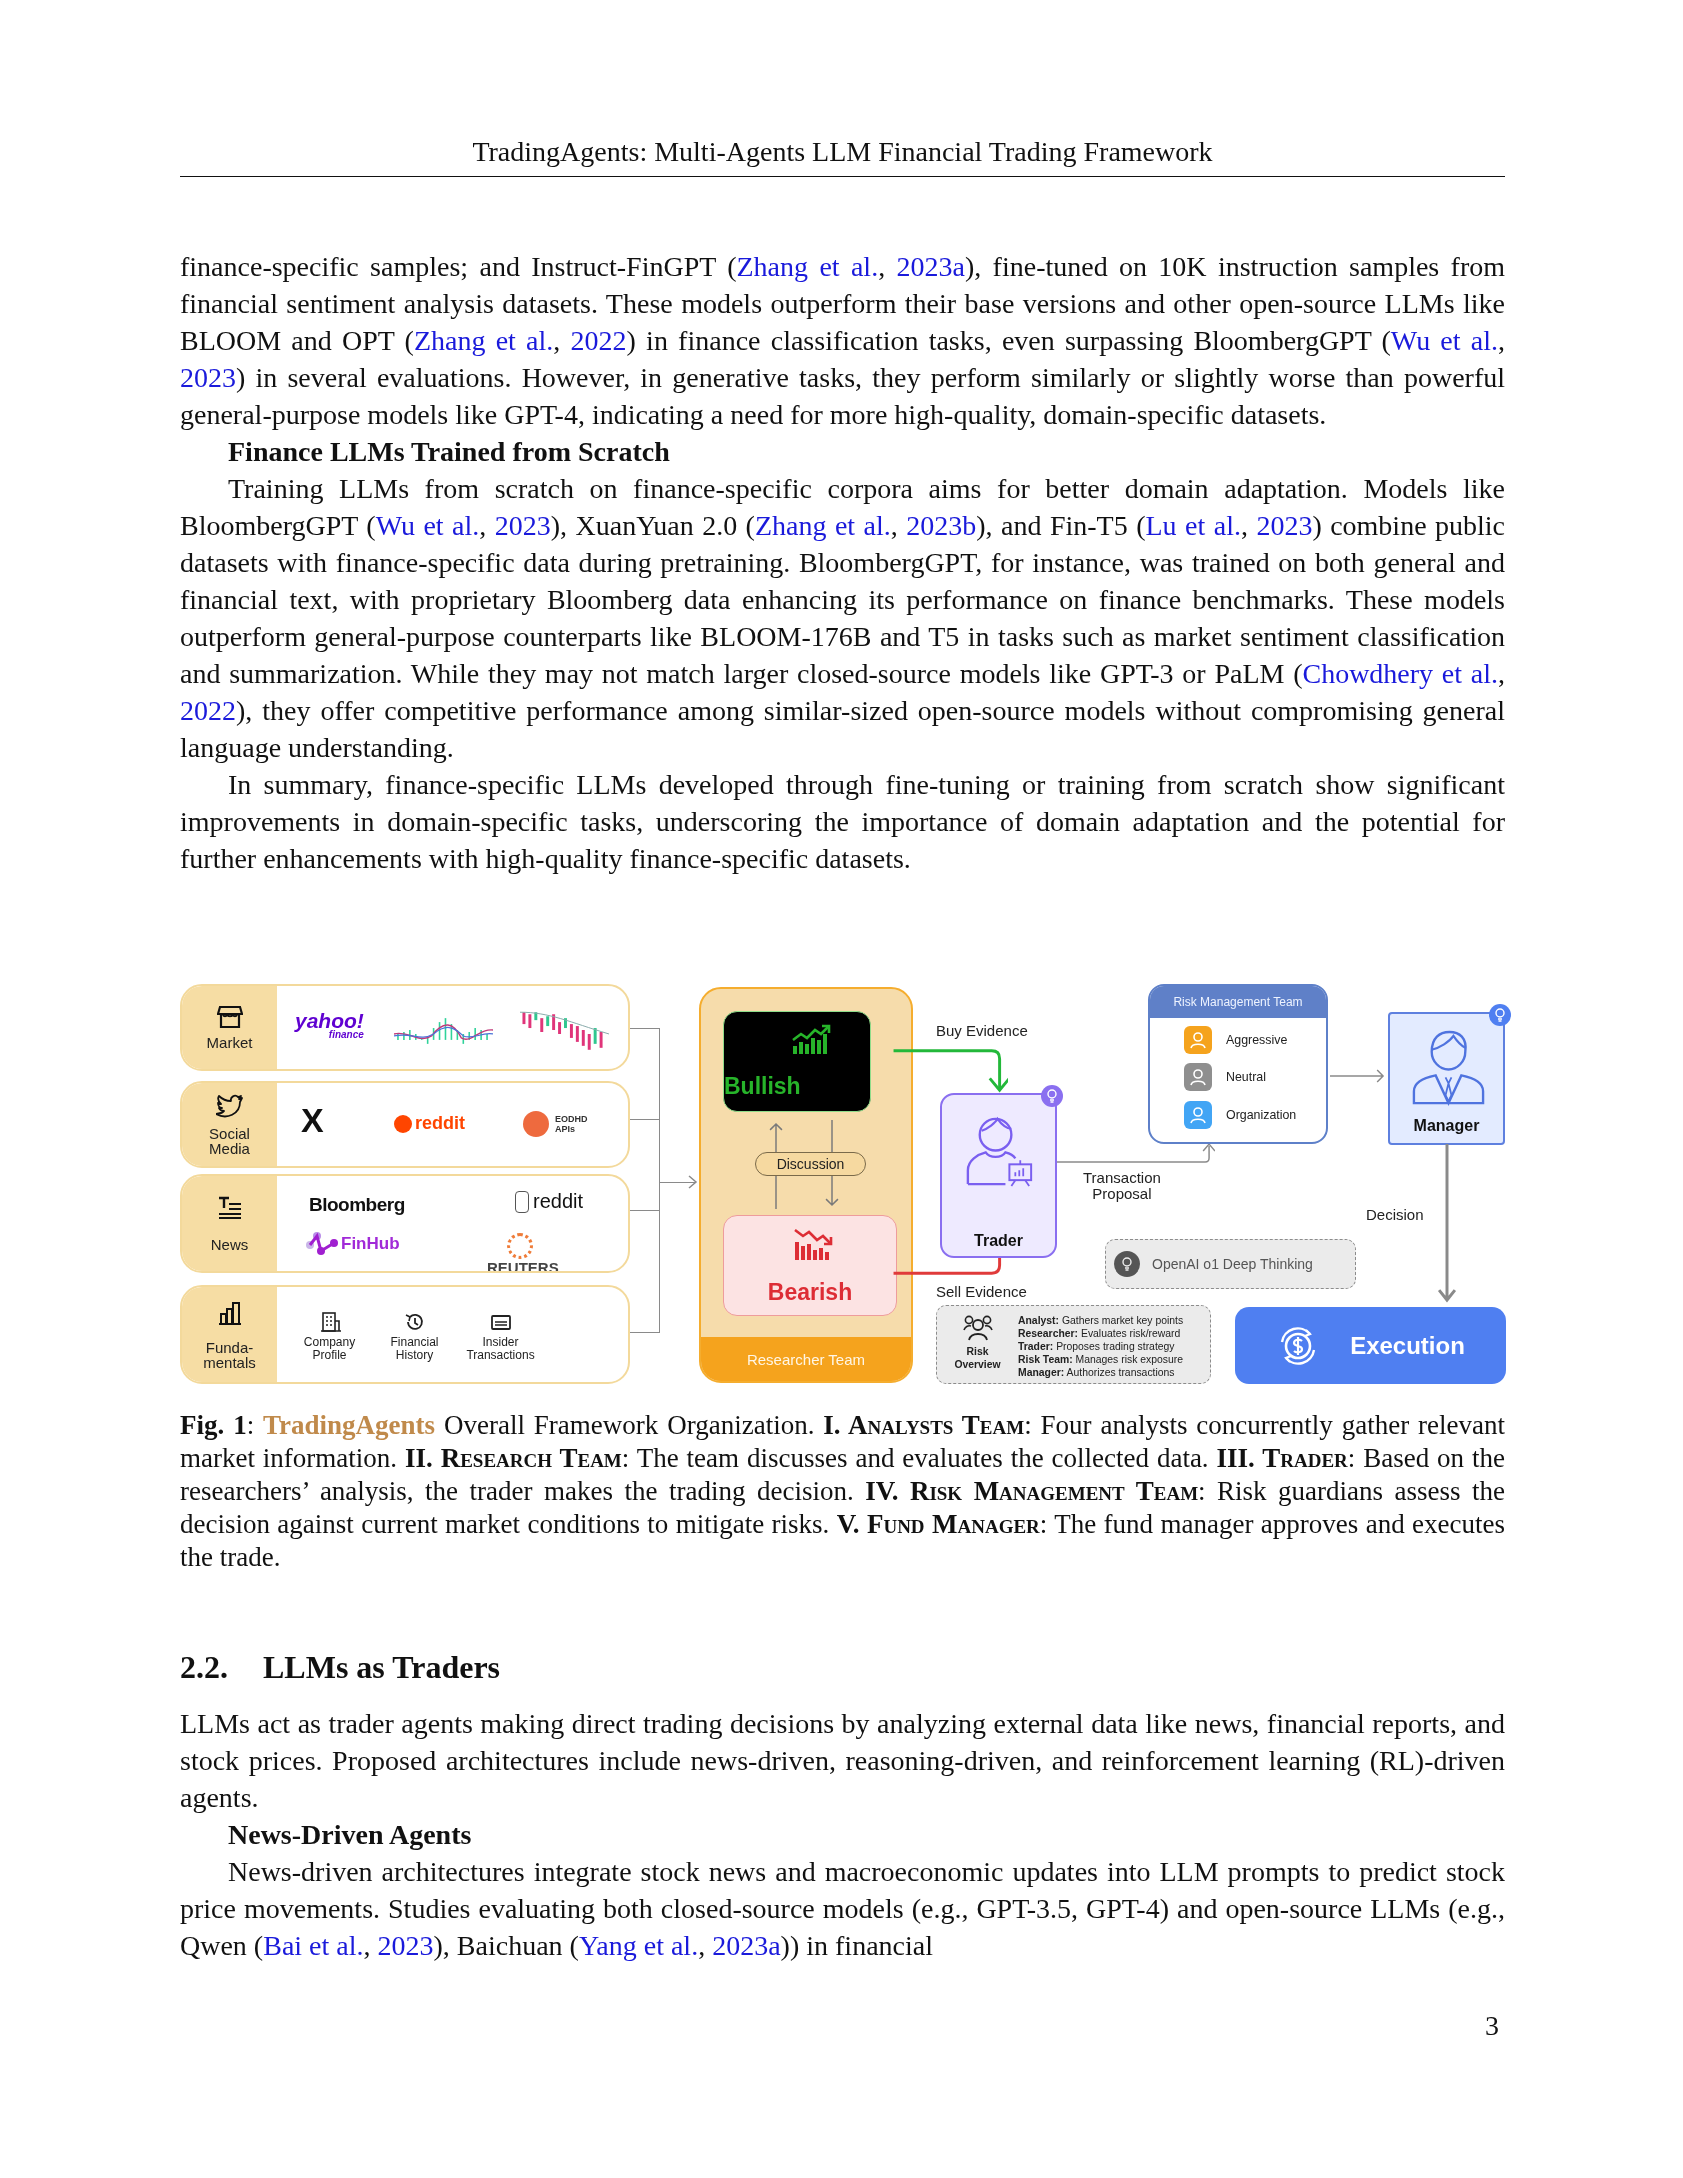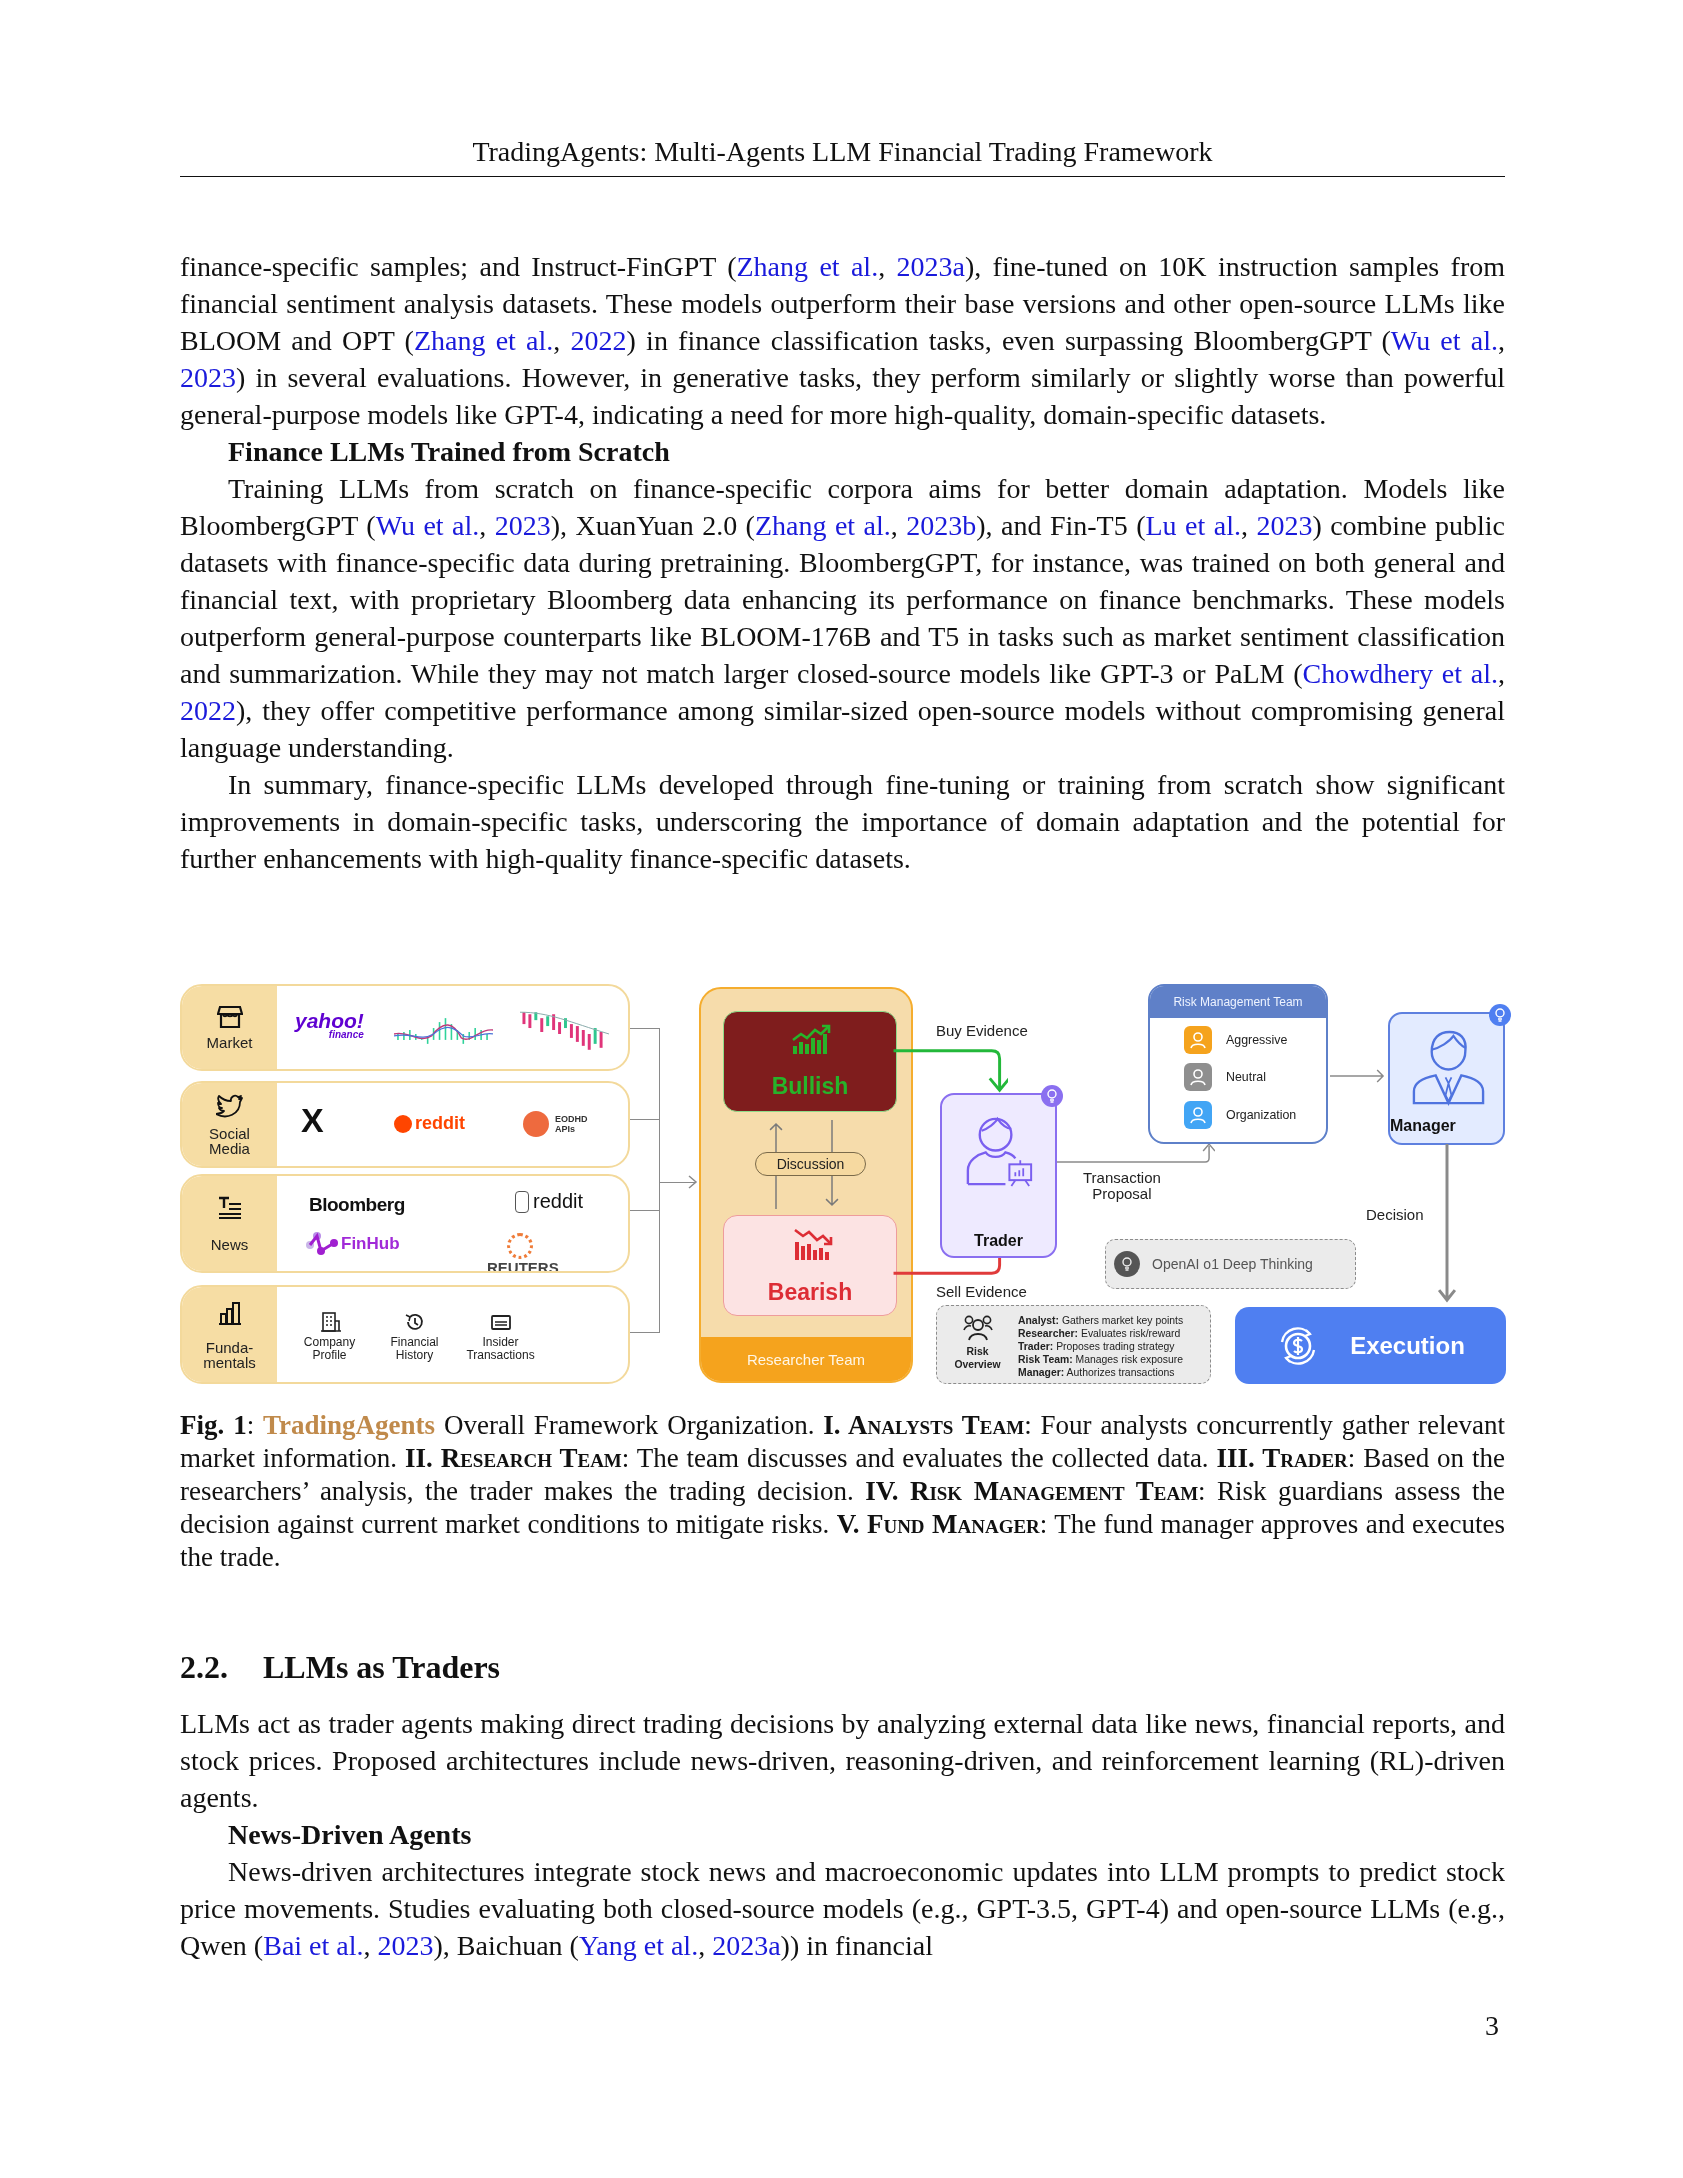--- a/index.html
+++ b/index.html
@@ -21,37 +21,37 @@
 
   .src-row { position: absolute; left: 0; width: 450px; height: 87px; border: 2.5px solid #f3d99b; border-radius: 22px; background: #fff; overflow: hidden; }
   .src-row .cat { position: absolute; left: 0; top: 0; bottom: 0; width: 95px; background: #f6dda4; display: flex; flex-direction: column; align-items: center; justify-content: center; font-size: 15px; line-height: 15px; text-align: center; color: #222; }
   .src-row .cat svg { margin-bottom: 6px; }
   .src-row .logos { position: absolute; left: 95px; right: 0; top: 0; bottom: 0; }
 
   .connector { position: absolute; border-color: #8a8a8a; border-style: solid; border-width: 0; }
 
   .researcher { position: absolute; left: 519px; top: 3px; width: 214px; height: 396px; background: #f6dcab; border: 2.5px solid #f5ad2e; border-radius: 22px; overflow: hidden; }
   .researcher .footer { position: absolute; left: 0; right: 0; bottom: 0; height: 44px; background: #f5a31d; color: #fff6e6; font-size: 15px; display: flex; align-items: center; justify-content: center; }
-  .bull { position: absolute; left: 22px; top: 22px; width: 174px; height: 101px; background: #7f1d1d; border: 1.5px solid #8fdc8a; border-radius: 14px; text-align: center; }
+  .bull { position: absolute; left: 22px; top: 22px; width: 148px; height: 101px; background: #000000; border: 1.5px solid #8fdc8a; border-radius: 14px; }
   .bear { position: absolute; left: 22px; top: 226px; width: 174px; height: 101px; background: #fce3e3; border: 1.5px solid #ee9c9c; border-radius: 14px; text-align: center; }
   .bull .lbl { color: #27b42a; font-size: 23px; font-weight: bold; position: absolute; left: 0; right: 0; top: 61px; }
   .bear .lbl { color: #dd2d35; font-size: 23px; font-weight: bold; position: absolute; left: 0; right: 0; top: 63px; }
   .discussion { position: absolute; left: 54px; top: 163px; width: 111px; height: 24px; border: 1.5px solid #7a6a4a; border-radius: 12px; background: #f6d9a0; font-size: 14px; display: flex; align-items: center; justify-content: center; color: #222; }
 
   .flow-label { position: absolute; font-size: 15px; color: #222; }
   .trader { position: absolute; left: 760px; top: 109px; width: 117px; height: 165px; border: 2.5px solid #8a6ff0; background: #eeeaff; border-radius: 14px; text-align: center; }
   .trader .lbl { position: absolute; left: 0; right: 0; bottom: 6px; font-size: 16px; font-weight: bold; color: #111; }
   .bulb-badge { position: absolute; width: 22px; height: 22px; border-radius: 50%; display: flex; align-items: center; justify-content: center; }
 
   .risk { position: absolute; left: 968px; top: 0px; width: 180px; height: 160px; border: 2.5px solid #5e80c9; border-radius: 16px; background: #fff; overflow: hidden; }
   .risk .head { height: 32px; background: #5f80c8; color: #eef3ff; font-size: 12px; display: flex; align-items: center; justify-content: center; }
   .risk .item { position: absolute; left: 34px; display: flex; align-items: center; font-size: 12.4px; color: #222; }
   .risk .av { width: 28px; height: 28px; border-radius: 6px; display: flex; align-items: center; justify-content: center; margin-right: 14px; }
 
-  .manager { position: absolute; left: 1208px; top: 28px; width: 117px; height: 133px; border: 2.5px solid #5e80df; background: #e3ebff; border-radius: 14px; }
+  .manager { position: absolute; left: 1208px; top: 28px; width: 117px; height: 133px; border: 2.5px solid #5e80df; background: #e3ebff; border-radius: 4px; text-align: center; }
   .manager .lbl { position: absolute; left: 0; right: 0; bottom: 8px; font-size: 16px; font-weight: bold; color: #111; }
 
   .deep { position: absolute; left: 925px; top: 255px; width: 251px; height: 50px; border: 1.5px dashed #8c8c8c; border-radius: 10px; background: #ebebeb; display: flex; align-items: center; padding-left: 8px; font-size: 14px; color: #555; }
   .overview { position: absolute; left: 756px; top: 321px; width: 275px; height: 79px; border: 1.5px dashed #8c8c8c; border-radius: 10px; background: #ebebeb; font-size: 10.4px; color: #222; }
   .overview .iconcol { position: absolute; left: 10px; top: 8px; width: 61px; text-align: center; font-weight: bold; font-size: 10.4px; line-height: 13px; }
   .overview .roles { position: absolute; left: 81px; top: 8px; line-height: 13px; }
   .overview .roles b { font-weight: bold; }
 
   .execution { position: absolute; left: 1055px; top: 323px; width: 271px; height: 77px; background: #4f7ff1; border-radius: 14px; display: flex; align-items: center; justify-content: center; color: #fff; font-size: 24px; font-weight: bold; }
   .execution svg { margin-right: 30px; }

